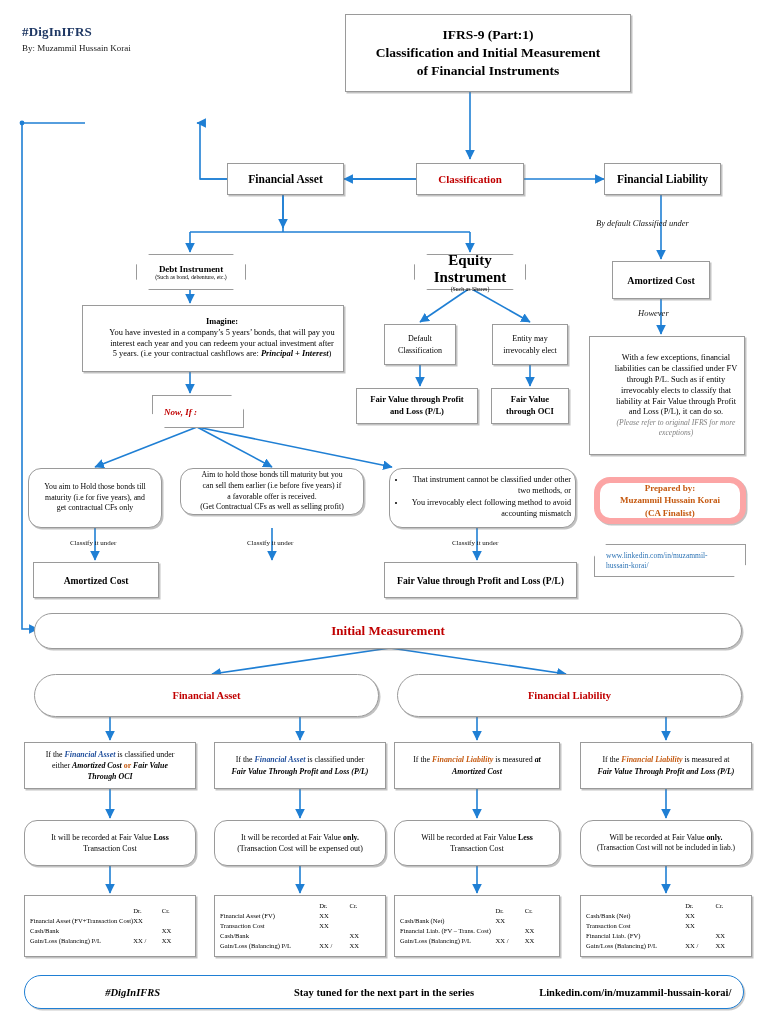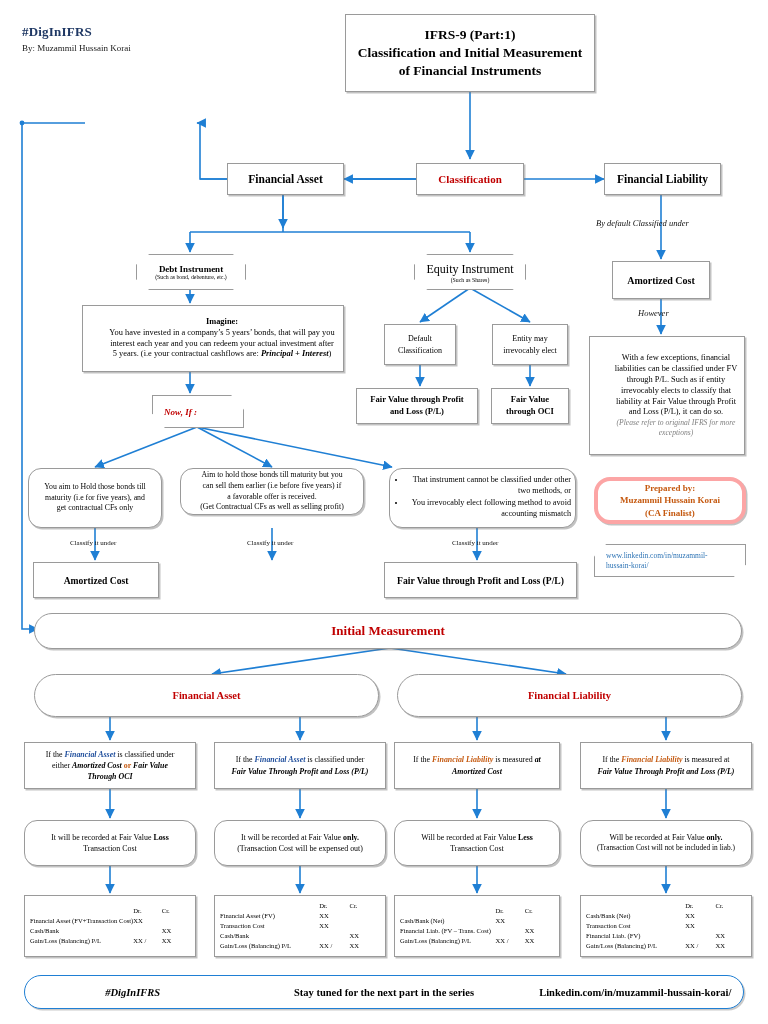--- a/index.html
+++ b/index.html
@@ -83,21 +83,21 @@
   .je .hd td { font-weight:normal; }
 
   #footer { position:absolute; left:24px; top:975px; width:720px; height:34px;
     border:1.6px solid #1f7fd4; border-radius:18px; background:#fff; z-index:2;
     display:flex; align-items:center; font-size:10.5px; font-weight:bold;
     box-shadow:1.5px 1.5px 0 rgba(120,120,120,0.4); }
   #footer .f1 { width:30%; text-align:center; font-style:italic; }
   #footer .f2 { width:40%; text-align:center; }
   #footer .f3 { width:30%; text-align:center; }
 
-  .prep { border:4px solid #fca5a5; border-radius:16px; }
+  .prep { border:6px solid #fca5a5; border-radius:16px; }
   .prep .inner { color:#c55a11; font-weight:bold; font-size:9px; line-height:1.35; }
   .lnk { font-size:7.5px; color:#2e74b5; line-height:1.3; }
 </style>
 </head>
 <body>
 
 <div id="page">
 
   <svg id="links" viewBox="0 0 768 1024">
     <defs>
@@ -165,21 +165,21 @@
       <path d="M477,866 L477,893" marker-end="url(#ah)"></path>
       <path d="M666,866 L666,893" marker-end="url(#ah)"></path>
     </g>
   </svg>
 
   <div id="brand">
     <div class="tag">#DigInIFRS</div>
     <div class="by">By: Muzammil Hussain Korai</div>
   </div>
 
-  <div class="node title-box" style="left:345px; top:14px; width:250px; height:78px;">
+  <div class="node title-box" style="left:345px; top:14px; width:286px; height:78px;">
     <div class="inner">
       <div>IFRS-9 (Part:1)</div>
       <div>Classification and Initial Measurement</div>
       <div>of Financial Instruments</div>
     </div>
   </div>
 
 
   <div class="node" style="left:416px; top:163px; width:108px; height:32px;">
     <div class="inner redb" style="font-size:11px;">Classification</div>
@@ -197,21 +197,21 @@
     <div class="shape"></div>
     <div class="txt">
       <div style="font-size:9px;font-weight:bold;">Debt Instrument</div>
       <div style="font-size:5.8px;">(Such as bond, debenture, etc.)</div>
     </div>
   </div>
 
   <div class="octa" style="left:414px; top:254px; width:112px; height:36px;">
     <div class="shape"></div>
     <div class="txt">
-      <div style="font-size:12px;font-weight:normal;">Equity  Instrument</div>
+      <div style="font-size:15px;font-weight:bold;">Equity  Instrument</div>
       <div style="font-size:5.8px;">(Such as Shares)</div>
     </div>
   </div>
 
   <div class="node" style="left:82px; top:305px; width:262px; height:67px;">
     <div class="inner body-text" style="padding:4px 6px;">
       <div class="b">Imagine:</div>
       <div>You have invested in a company’s  5 years’ bonds, that will pay you</div>
       <div>interest each year and you can redeem your actual investment after</div>
       <div><span>5 years. (i.e your contractual cashflows are: </span><span class="ital b">Principal + Interest</span><span>)</span></div>

